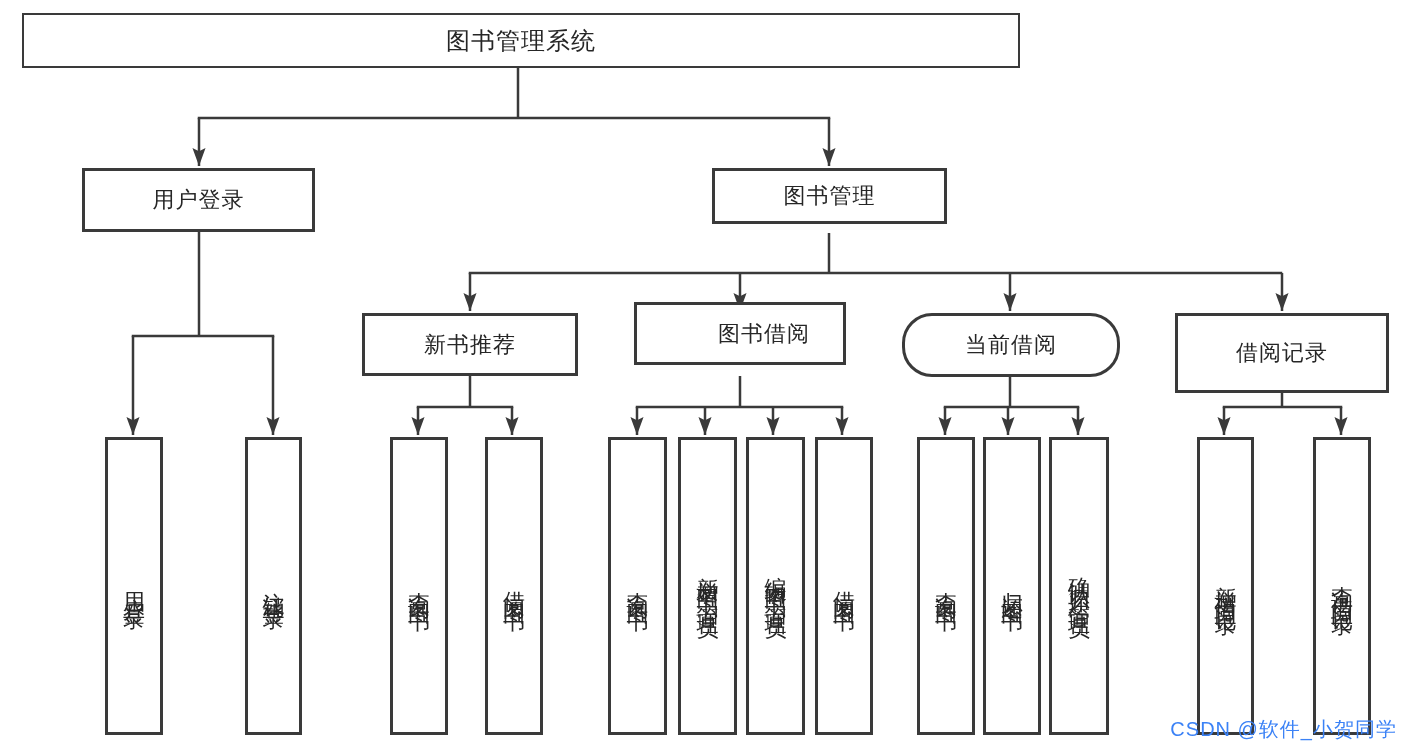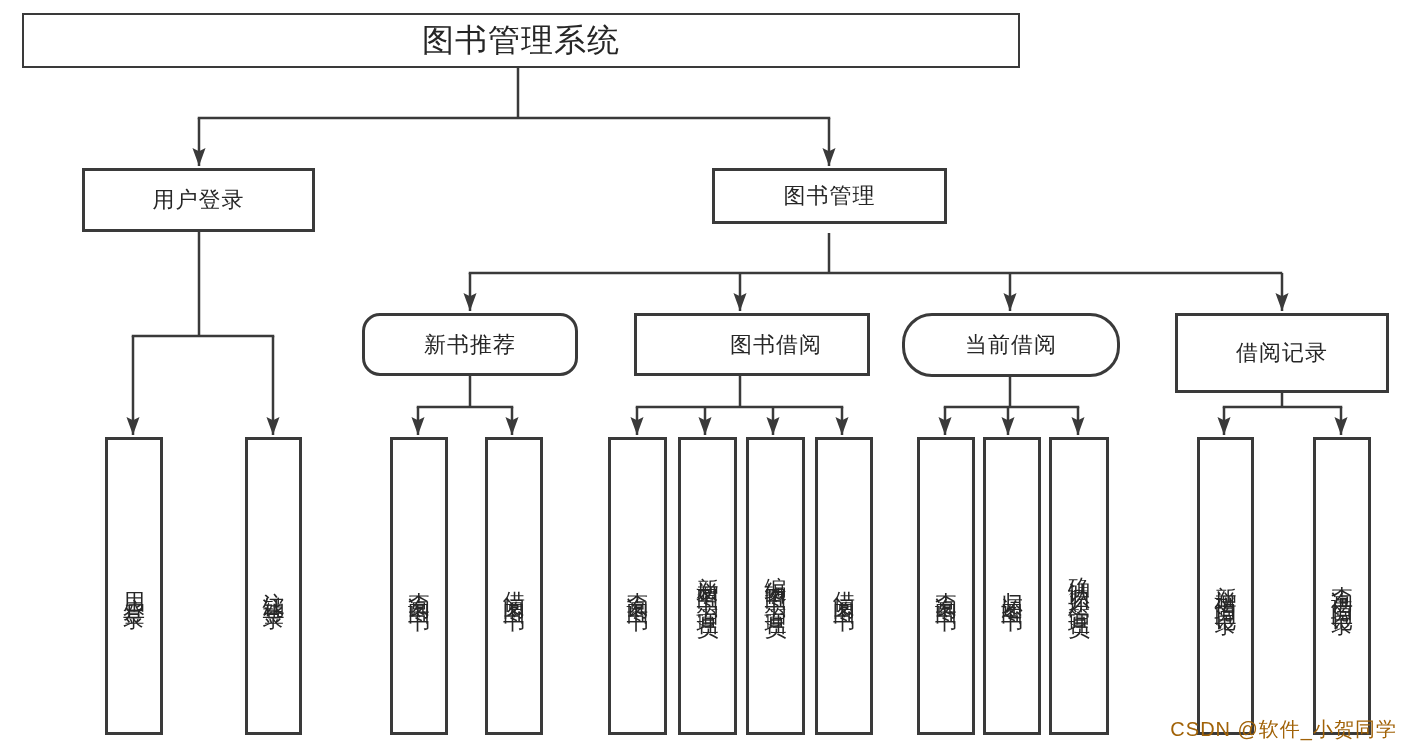--- a/index.html
+++ b/index.html
@@ -27,21 +27,21 @@
     box-sizing: border-box;
     background: #ffffff;
     border: 3px solid #3a3a3a;
     display: flex;
     align-items: center;
     justify-content: center;
     z-index: 2;
   }
   .node.root {
     border-width: 2px;
-    font-size: 32px;
+    font-size: 24px;
     letter-spacing: 1px;
   }
   .node.branch {
     font-size: 22px;
     letter-spacing: 1px;
   }
   .node.leaf {
     top: 437px;
     height: 298px;
   }
@@ -51,21 +51,21 @@
     font-size: 22px;
     letter-spacing: 6px;
     line-height: 1;
     white-space: nowrap;
   }
   #watermark {
     position: absolute;
     right: 8px;
     bottom: 4px;
     font-size: 20px;
-    color: #a16207;
+    color: #3b82f6;
     letter-spacing: 1px;
     z-index: 3;
     white-space: nowrap;
     margin-left: 44px;
   }
 </style>
 </head>
 <body>
 
 <div id="canvas">
@@ -124,24 +124,24 @@
     <span>图书管理系统</span>
   </div>
 
   <div class="node branch" style="left:82px; top:168px; width:233px; height:64px;">
     <span>用户登录</span>
   </div>
   <div class="node branch" style="left:712px; top:168px; width:235px; height:56px;">
     <span>图书管理</span>
   </div>
 
-  <div class="node branch" style="left:362px; top:313px; width:216px; height:63px;border-radius:18px;">
+  <div class="node branch" style="left:362px; top:313px; width:216px; height:63px;">
     <span>新书推荐</span>
   </div>
-  <div class="node branch" style="left:634px; top:313px; width:236px; height:63px;padding-left:48px;">
+  <div class="node branch" style="left:634px; top:302px; width:212px; height:63px;padding-left:48px;">
     <span>图书借阅</span>
   </div>
   <div class="node branch" style="left:902px; top:313px; width:218px; height:64px;border-radius:30px;">
     <span>当前借阅</span>
   </div>
   <div class="node branch" style="left:1175px; top:313px; width:214px; height:80px;">
     <span>借阅记录</span>
   </div>
 
   <div class="node leaf" style="left:105px; width:58px;">

